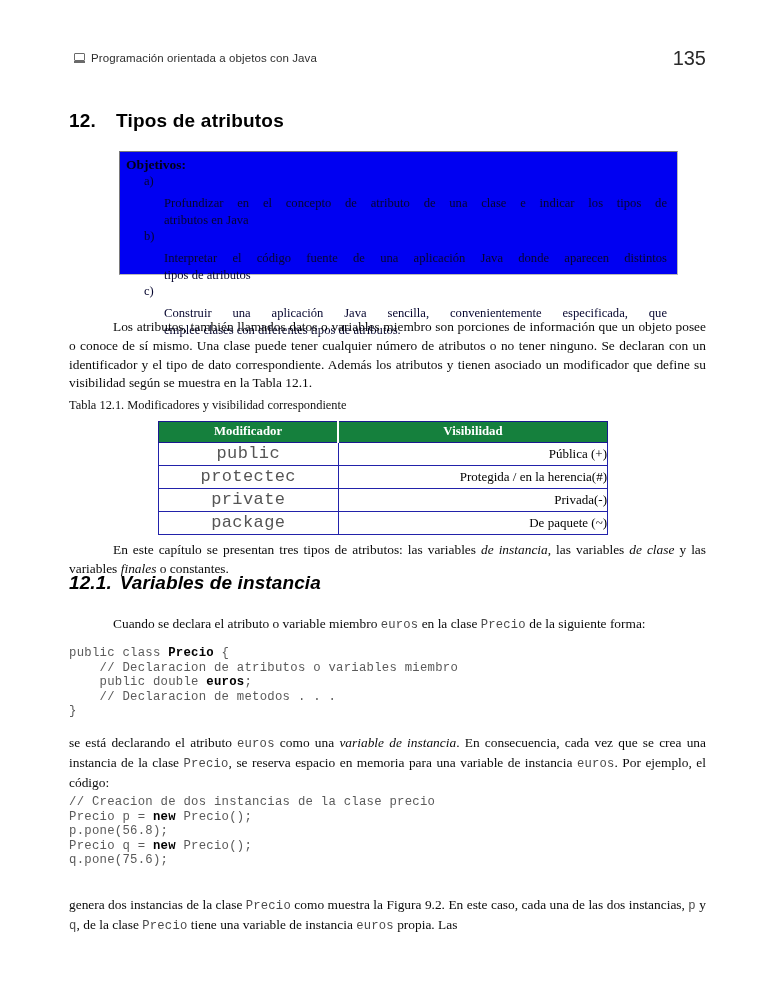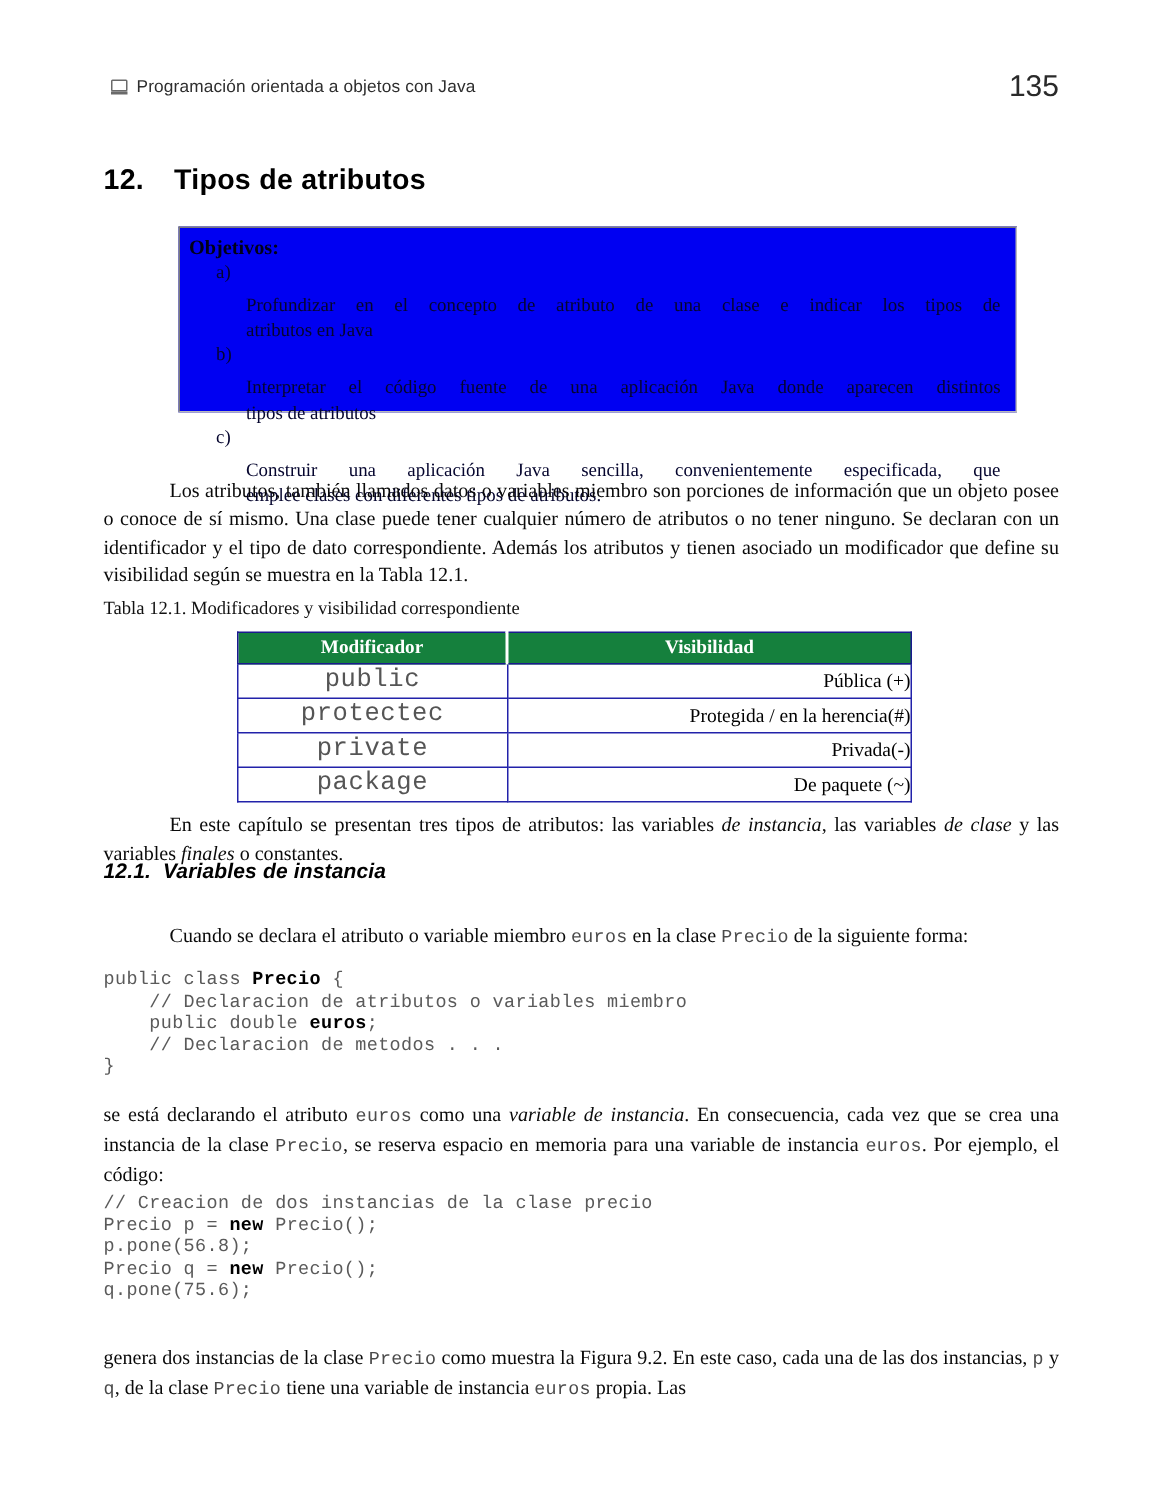--- a/index.html
+++ b/index.html
@@ -219,21 +219,21 @@
     width: 637px;
   }
 
   .section-heading {
     position: absolute;
     left: 69px;
     top: 572px;
     font-family: "Liberation Sans", sans-serif;
     font-weight: bold;
     font-style: italic;
-    font-size: 14px;
+    font-size: 19px;
     color: #000000;
     letter-spacing: 0.1px;
     display: flex;
     gap: 8px;
   }
 
   #para-cuando {
     left: 69px;
     top: 602px;
     width: 637px;

